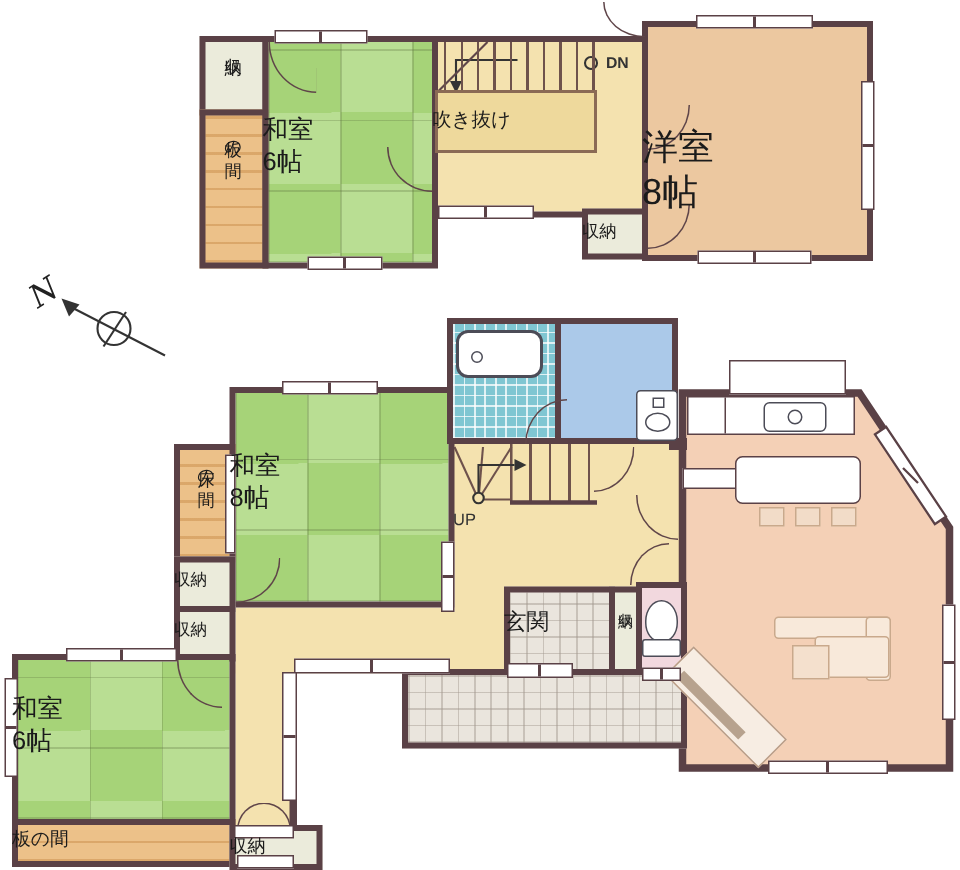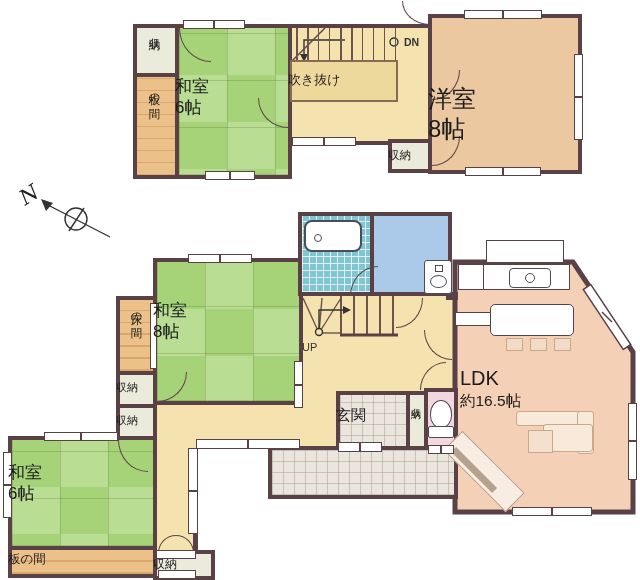--- a/index.html
+++ b/index.html
@@ -202,24 +202,20 @@
   <div class="lbl lbl-lg" style="left:153px;top:300px;width:150px;">
     <span>和室</span><br>
     <span>8帖</span>
   </div>
   <div class="lbl lbl-sm vert" style="left:129px;top:304px;height:66px;">床の間</div>
   <div class="lbl" style="left:116px;top:381px;width:41px;font-size:11px;">収納</div>
   <div class="lbl" style="left:116px;top:414px;width:41px;font-size:11px;">収納</div>
   <div class="lbl" style="left:302px;top:341px;width:34px;font-size:11px;color:#333;">UP</div>
   <div class="lbl" style="left:336px;top:406px;width:74px;font-size:15px;">玄関</div>
   <div class="lbl vert" style="left:409px;top:400px;height:44px;font-size:10px;">収納</div>
-  <div class="lbl" style="left:460px;top:366px;width:150px;">
-    <span style="font-size:20px;">LDK</span><br>
-    <span style="font-size:15.5px;">約16.5帖</span>
-  </div>
   <div class="lbl lbl-lg" style="left:8px;top:462px;width:149px;">
     <span>和室</span><br>
     <span>6帖</span>
   </div>
   <div class="lbl" style="left:8px;top:552px;width:149px;font-size:12.5px;">板の間</div>
   <div class="lbl" style="left:153px;top:557px;width:62px;font-size:12px;">収納</div>
 
 </div>
 
 </body></html>

